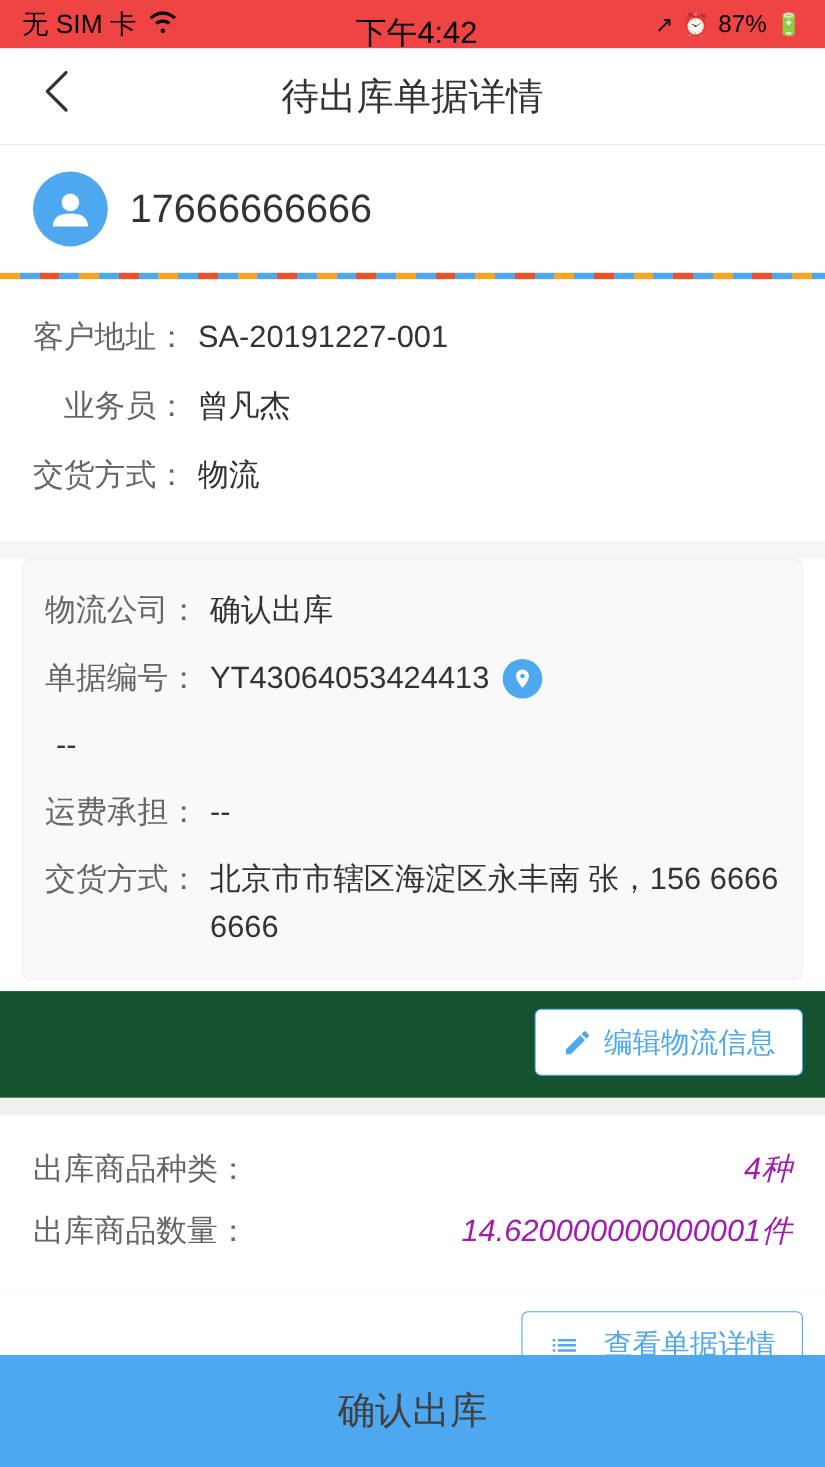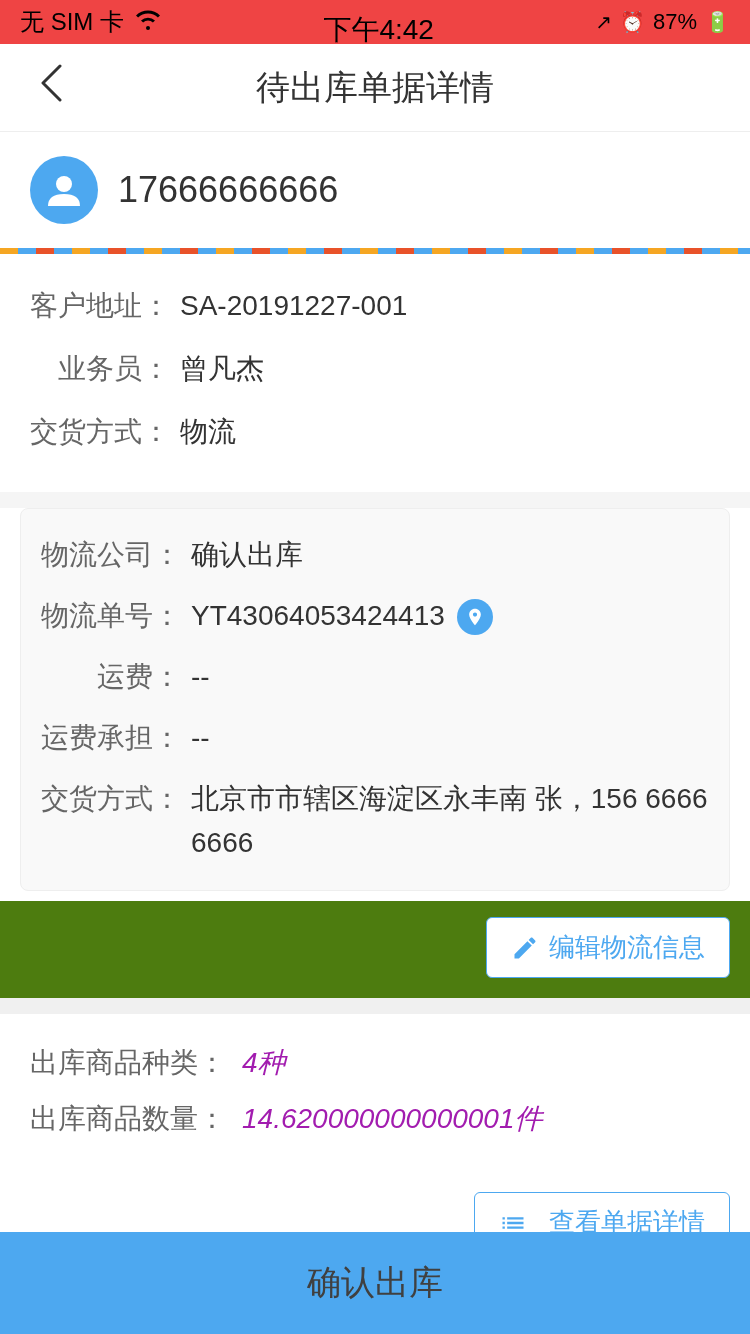--- a/index.html
+++ b/index.html
@@ -157,21 +157,21 @@
       justify-content: center;
       flex-shrink: 0;
     }
     .location-icon svg { width: 20px; height: 20px; }
 
     
     .edit-btn-row {
       display: flex;
       justify-content: flex-end;
       padding: 16px 20px 20px 20px;
-      background: #4d7c0f;
+      background: #14532d;
     }
     .edit-btn {
       border: 1px solid #4da8f0;
       border-radius: 6px;
       padding: 12px 24px;
       color: #4da8f0;
       font-size: 26px;
       display: flex;
       align-items: center;
       gap: 10px;
@@ -187,20 +187,21 @@
 
     
     .product-section {
       background: #fff;
       padding: 30px 30px 20px 30px;
     }
     .product-row {
       display: flex;
       align-items: center;
       margin-bottom: 18px;
+      justify-content: space-between;
     }
     .product-label {
       color: #666;
       font-size: 28px;
       min-width: 180px;
       text-align: right;
       flex-shrink: 0;
     }
     .product-value {
       color: #a21caf;
@@ -312,32 +313,31 @@
   </div>
 </div>
 
 <div style="background:#fff; padding-bottom: 0;">
   <div class="logistics-card">
     <div class="logistics-row">
       <span class="logistics-label">物流公司：</span>
       <span class="logistics-value">确认出库</span>
     </div>
     <div class="logistics-row">
-      <span class="logistics-label">物流单号：</span>
+      <span class="logistics-label">单据编号：</span>
       <span class="logistics-value">
         <span>YT43064053424413</span>
         <span class="location-icon">
           <svg viewBox="0 0 24 24" fill="white">
             <path d="M12 2C8.13 2 5 5.13 5 9c0 5.25 7 13 7 13s7-7.75 7-13c0-3.87-3.13-7-7-7zm0 9.5c-1.38 0-2.5-1.12-2.5-2.5s1.12-2.5 2.5-2.5 2.5 1.12 2.5 2.5-1.12 2.5-2.5 2.5z"></path>
           </svg>
         </span>
       </span>
     </div>
     <div class="logistics-row">
-      <span class="logistics-label">运费：</span>
       <span class="logistics-value">--</span>
     </div>
     <div class="logistics-row">
       <span class="logistics-label">运费承担：</span>
       <span class="logistics-value">--</span>
     </div>
     <div class="logistics-row">
       <span class="logistics-label">交货方式：</span>
       <span class="logistics-value" style="flex-wrap:wrap; word-break:break-all;">北京市市辖区海淀区永丰南  张，156 6666 6666</span>
     </div>

